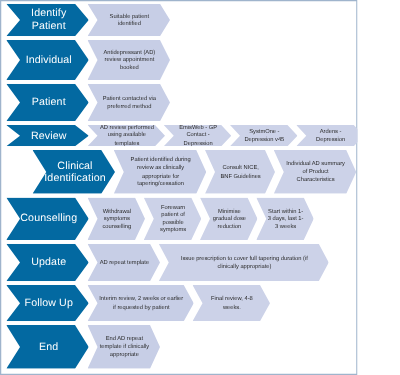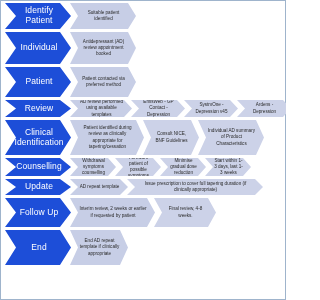--- a/index.html
+++ b/index.html
@@ -29,21 +29,21 @@
     display:flex;
     align-items:stretch;
     flex:0 0 auto;
     margin-bottom:3px;
     padding-left:4px;
   }
   
   .stage{
     position:relative;
     box-sizing:border-box;
-    background:#1d4ed8;
+    background:#0369a1;
     color:#ffffff;
     display:flex;
     align-items:center;
     justify-content:center;
     text-align:center;
     font-size:8.5px;
     line-height:1.15;
     letter-spacing:.1px;
     padding:3px 9px 3px 11px;
     width:66px;
@@ -66,23 +66,23 @@
     margin-left:-1px;
     clip-path:polygon(0 0, calc(100% - 8px) 0, 100% 50%, calc(100% - 8px) 100%, 0 100%, 8px 50%);
   }
   .step.lighter{ background:#ccd2e8; }
 
   
   .r0{height:26px;}
   .r1{height:32px;}
   .r2{height:30px;}
   .r3{height:17px;}
-  .r4{height:35px;}
-  .r5{height:18px;}
-  .r6{height:16px;}
+  .r4{height:35px;justify-content:flex-end;}
+  .r5{height:34px;}
+  .r6{height:30px;}
   .r7{height:29px;}
   .r8{height:35px;}
 
   
   .w-sm  {flex:0 0 58px; width:58px;}
   .w-md  {flex:0 0 66px; width:66px;}
   .w-xxl {flex:0 0 136px;width:136px;}
   .w-rev1{flex:0 0 62px; width:62px;}
   .w-rev2{flex:0 0 54px; width:54px;}
   .w-ci1 {flex:0 0 74px; width:74px;}

